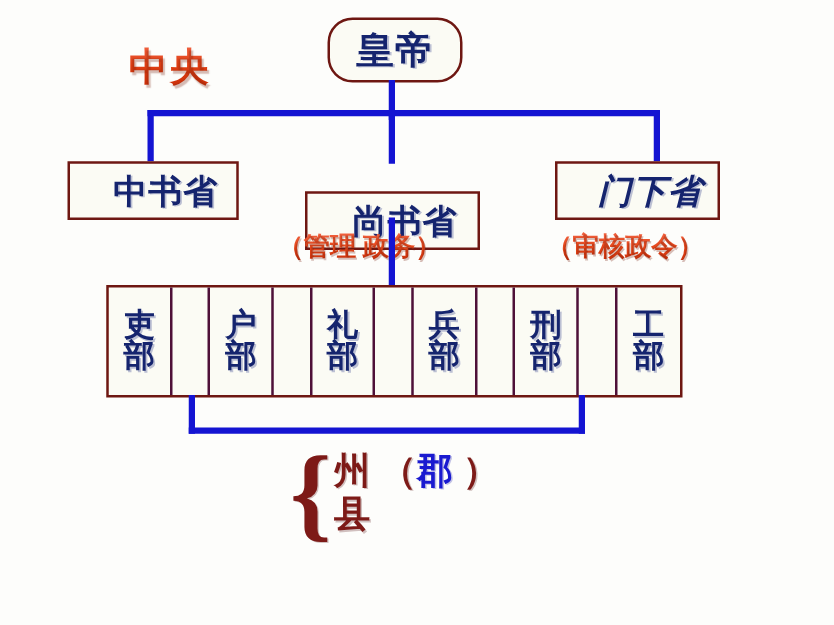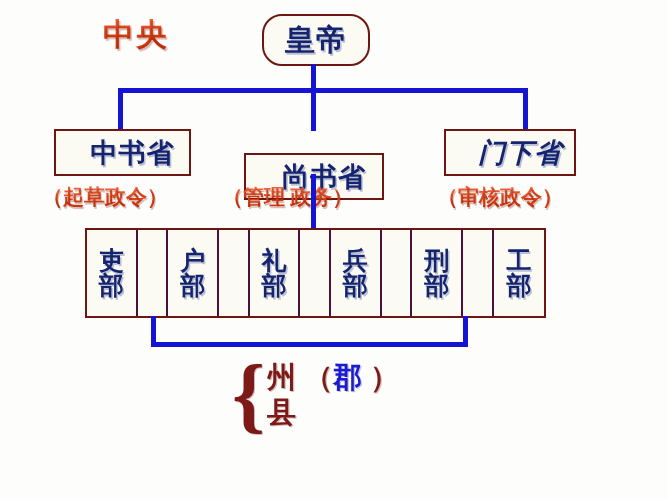--- a/index.html
+++ b/index.html
@@ -28,21 +28,21 @@
     font-size: 31px;
     letter-spacing: 2px;
     color: #e8401c;
     background: linear-gradient(180deg,#f4694a 0%, #e03f14 45%, #c42a06 100%);
     -webkit-background-clip: text;
     background-clip: text;
     -webkit-text-fill-color: transparent;
     text-shadow: 1.5px 2px 1px rgba(120,30,10,0.30);
     white-space: nowrap;
   }
-  #label-zhongyang { left: 103px; top: 14px; }
+  #label-zhongyang { left: 103px; top: 33px; }
   #label-difang    { left: 136px; top: 395px; }
 
   
   .node {
     position: absolute;
     box-sizing: border-box;
     border: 2.5px solid #6e1712;
     background: #fbfbf4;
     display: flex;
     align-items: center;
@@ -193,21 +193,20 @@
   <div class="wire wire-v" id="wire-emperor-stem"></div>
   <div class="wire wire-h" id="wire-ministry-bus"></div>
   <div class="wire wire-v" id="wire-drop-left"></div>
   <div class="wire wire-v" id="wire-drop-mid"></div>
   <div class="wire wire-v" id="wire-drop-right"></div>
 
   <div class="node node-ministry" id="node-zhongshu">中书省</div>
   <div class="node node-ministry" id="node-shangshu">尚书省</div>
   <div class="node node-ministry" id="node-menxia">门下省</div>
 
-  <div class="func-note" id="note-zhongshu">（起草政令）</div>
   <div class="func-note" id="note-shangshu">（管理 政务）</div>
   <div class="func-note" id="note-menxia">（审核政令）</div>
 
   <div class="wire wire-v" id="wire-shangshu-down"></div>
 
   <div id="six-table">
     <div class="dept-cell wide">
       <span class="ch">吏</span>
       <span class="ch">部</span>
     </div>

